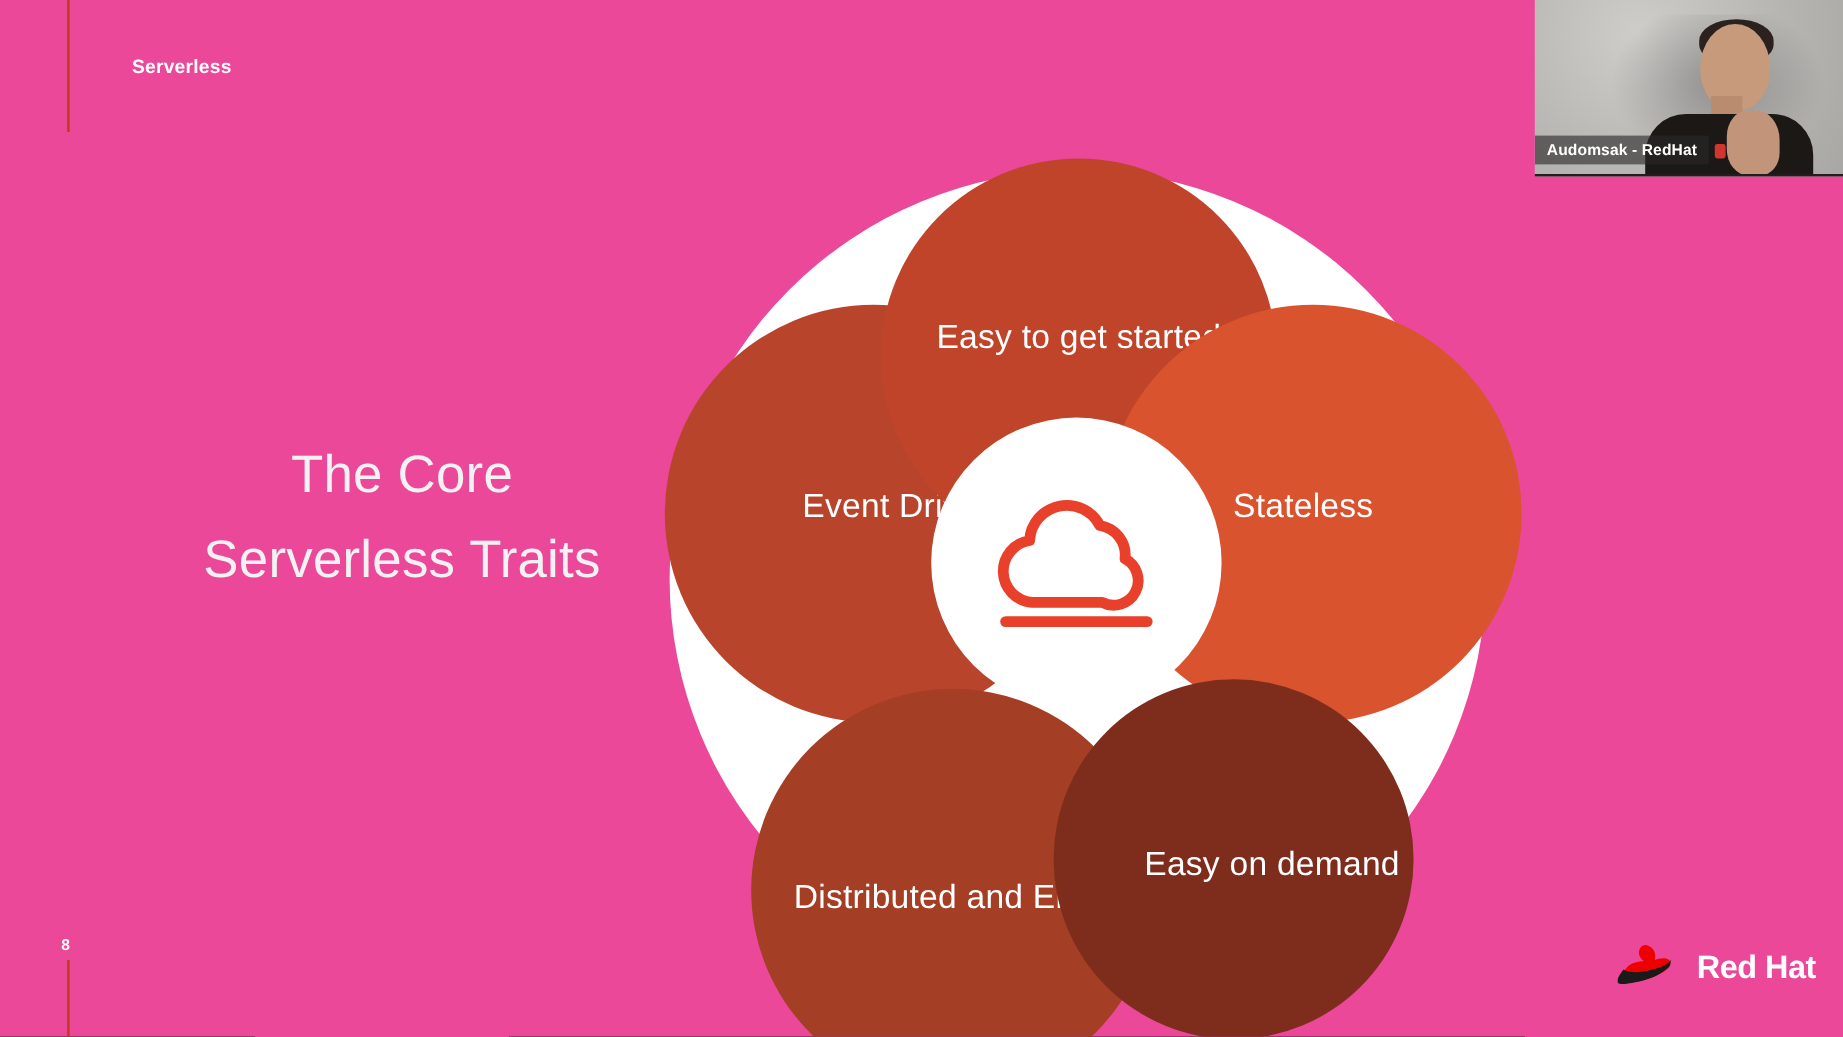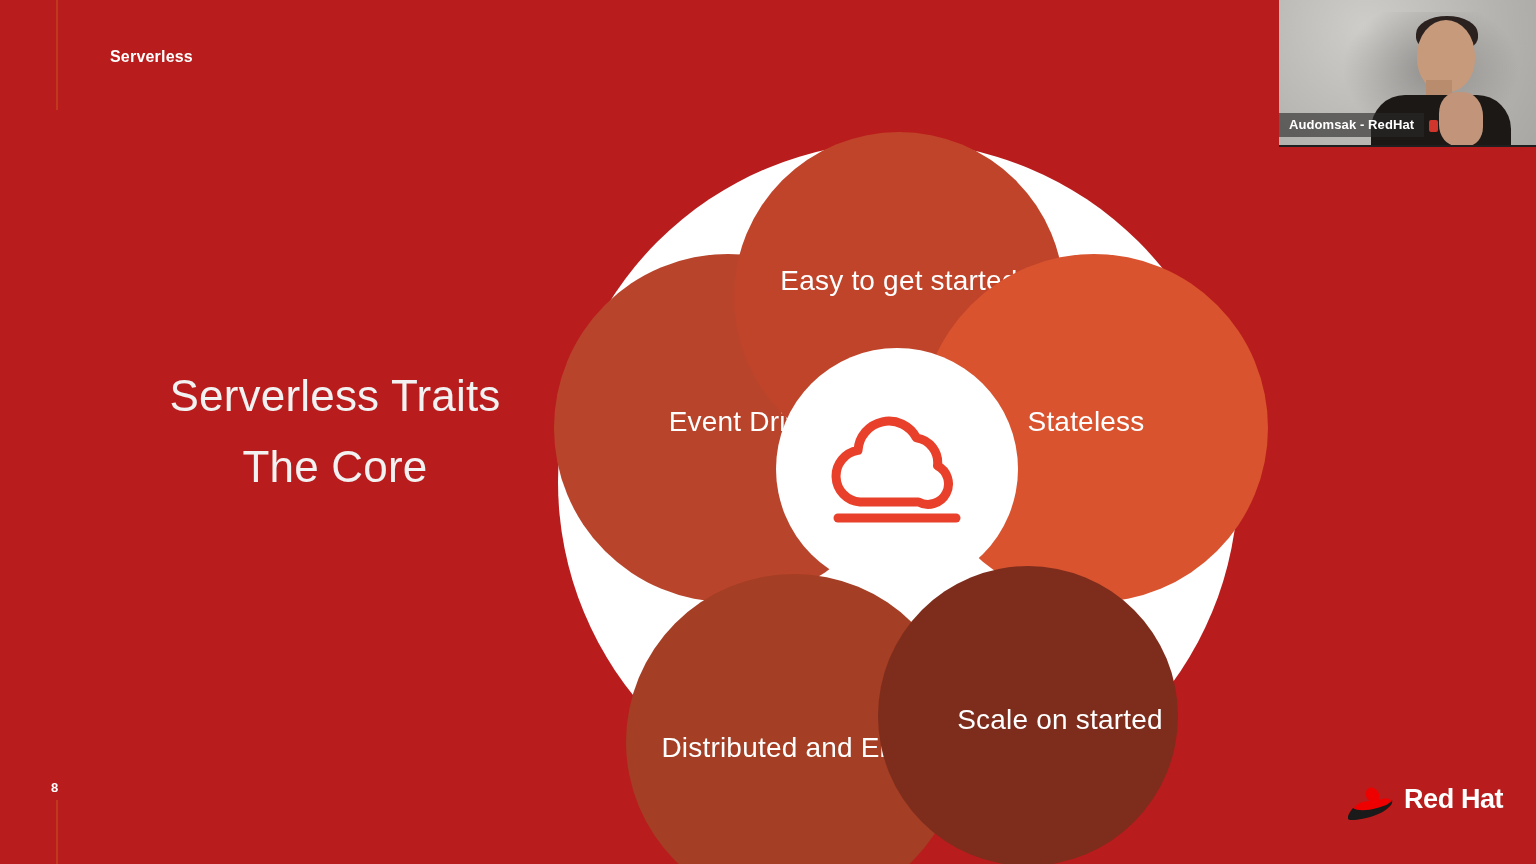--- a/index.html
+++ b/index.html
@@ -4,21 +4,21 @@
 <style>
   html, body {
     margin: 0;
     padding: 0;
     background: #1a1a1a;
   }
   #slide {
     position: relative;
     width: 1536px;
     height: 864px;
-    background: #b91c1c;
+    background: #ec4899;
     overflow: hidden;
     font-family: "Liberation Sans", sans-serif;
   }
 
   
   .header-rule {
     position: absolute;
     left: 56px;
     top: 0px;
     width: 2px;
@@ -52,22 +52,22 @@
     font-weight: 600;
     color: #ffffff;
   }
 
   
   .brand-logo {
     position: absolute;
     left: 1348px;
     top: 786px;
     display: flex;
-    align-items: flex-start;
-    gap: 10px;
+    align-items: flex-end;
+    gap: 20px;
   }
   .brand-hat { display: block; }
   .brand-wordmark {
     font-size: 27px;
     font-weight: bold;
     color: #ffffff;
     letter-spacing: -0.4px;
     line-height: 1;
   }
 
@@ -245,22 +245,22 @@
 </style>
 </head>
 <body>
 
 <div id="slide">
 
   <div class="header-rule"></div>
   <div class="header-title">Serverless</div>
 
   <div class="headline">
+    <div>The Core</div>
     <div>Serverless Traits</div>
-    <div>The Core</div>
   </div>
 
   <div class="venn">
     <div class="venn-backdrop"></div>
 
     <div class="lobe lobe-left">
       <span class="lobe-label">Event Driven</span>
     </div>
 
     <div class="lobe lobe-top">
@@ -269,21 +269,21 @@
 
     <div class="lobe lobe-right">
       <span class="lobe-label">Stateless</span>
     </div>
 
     <div class="lobe lobe-bottomleft">
       <span class="lobe-label">Distributed and Elastic</span>
     </div>
 
     <div class="lobe lobe-bottomright">
-      <span class="lobe-label">Scale on started</span>
+      <span class="lobe-label">Easy on demand</span>
     </div>
 
     <div class="venn-center">
       <svg width="150" height="118" viewBox="0 0 150 118">
         <path d="M38 92
                  a26 26 0 0 1 -2 -51.6
                  a31 31 0 0 1 58.5 -12.5
                  a25 25 0 0 1 21 27.8
                  a20 20 0 0 1 -19 36.3
                  Z" fill="none" stroke="#e8402a" stroke-width="9" stroke-linejoin="round" stroke-linecap="round"></path>

